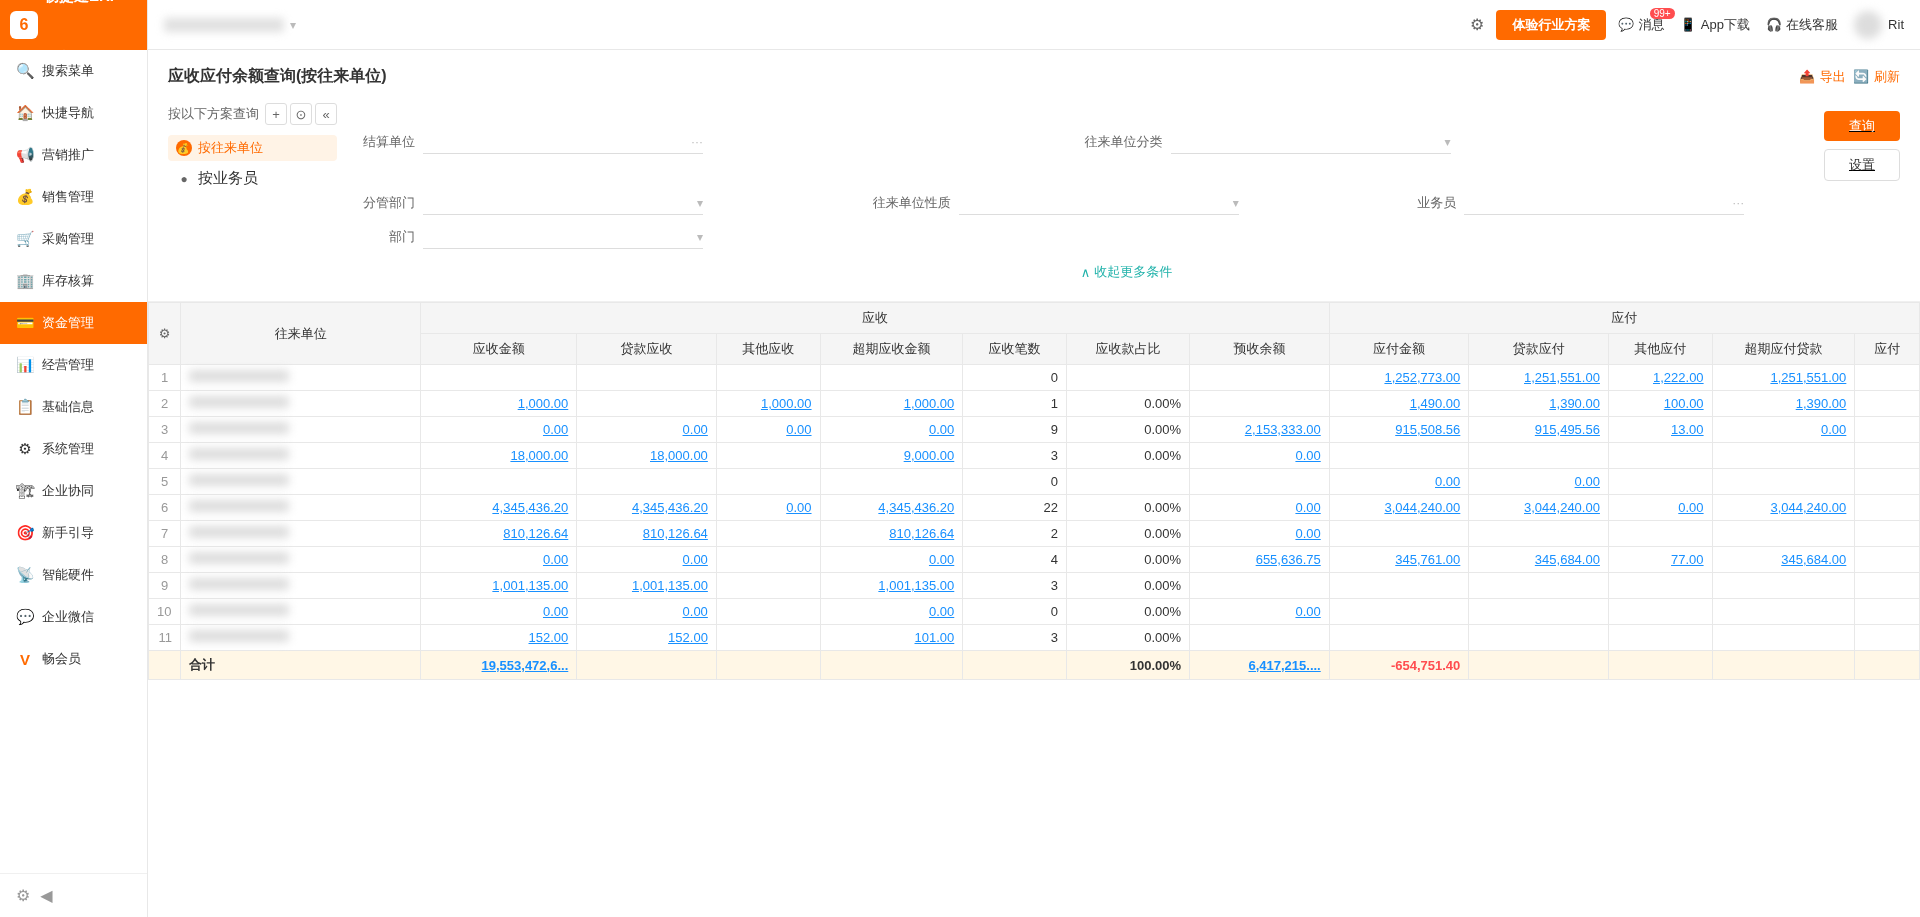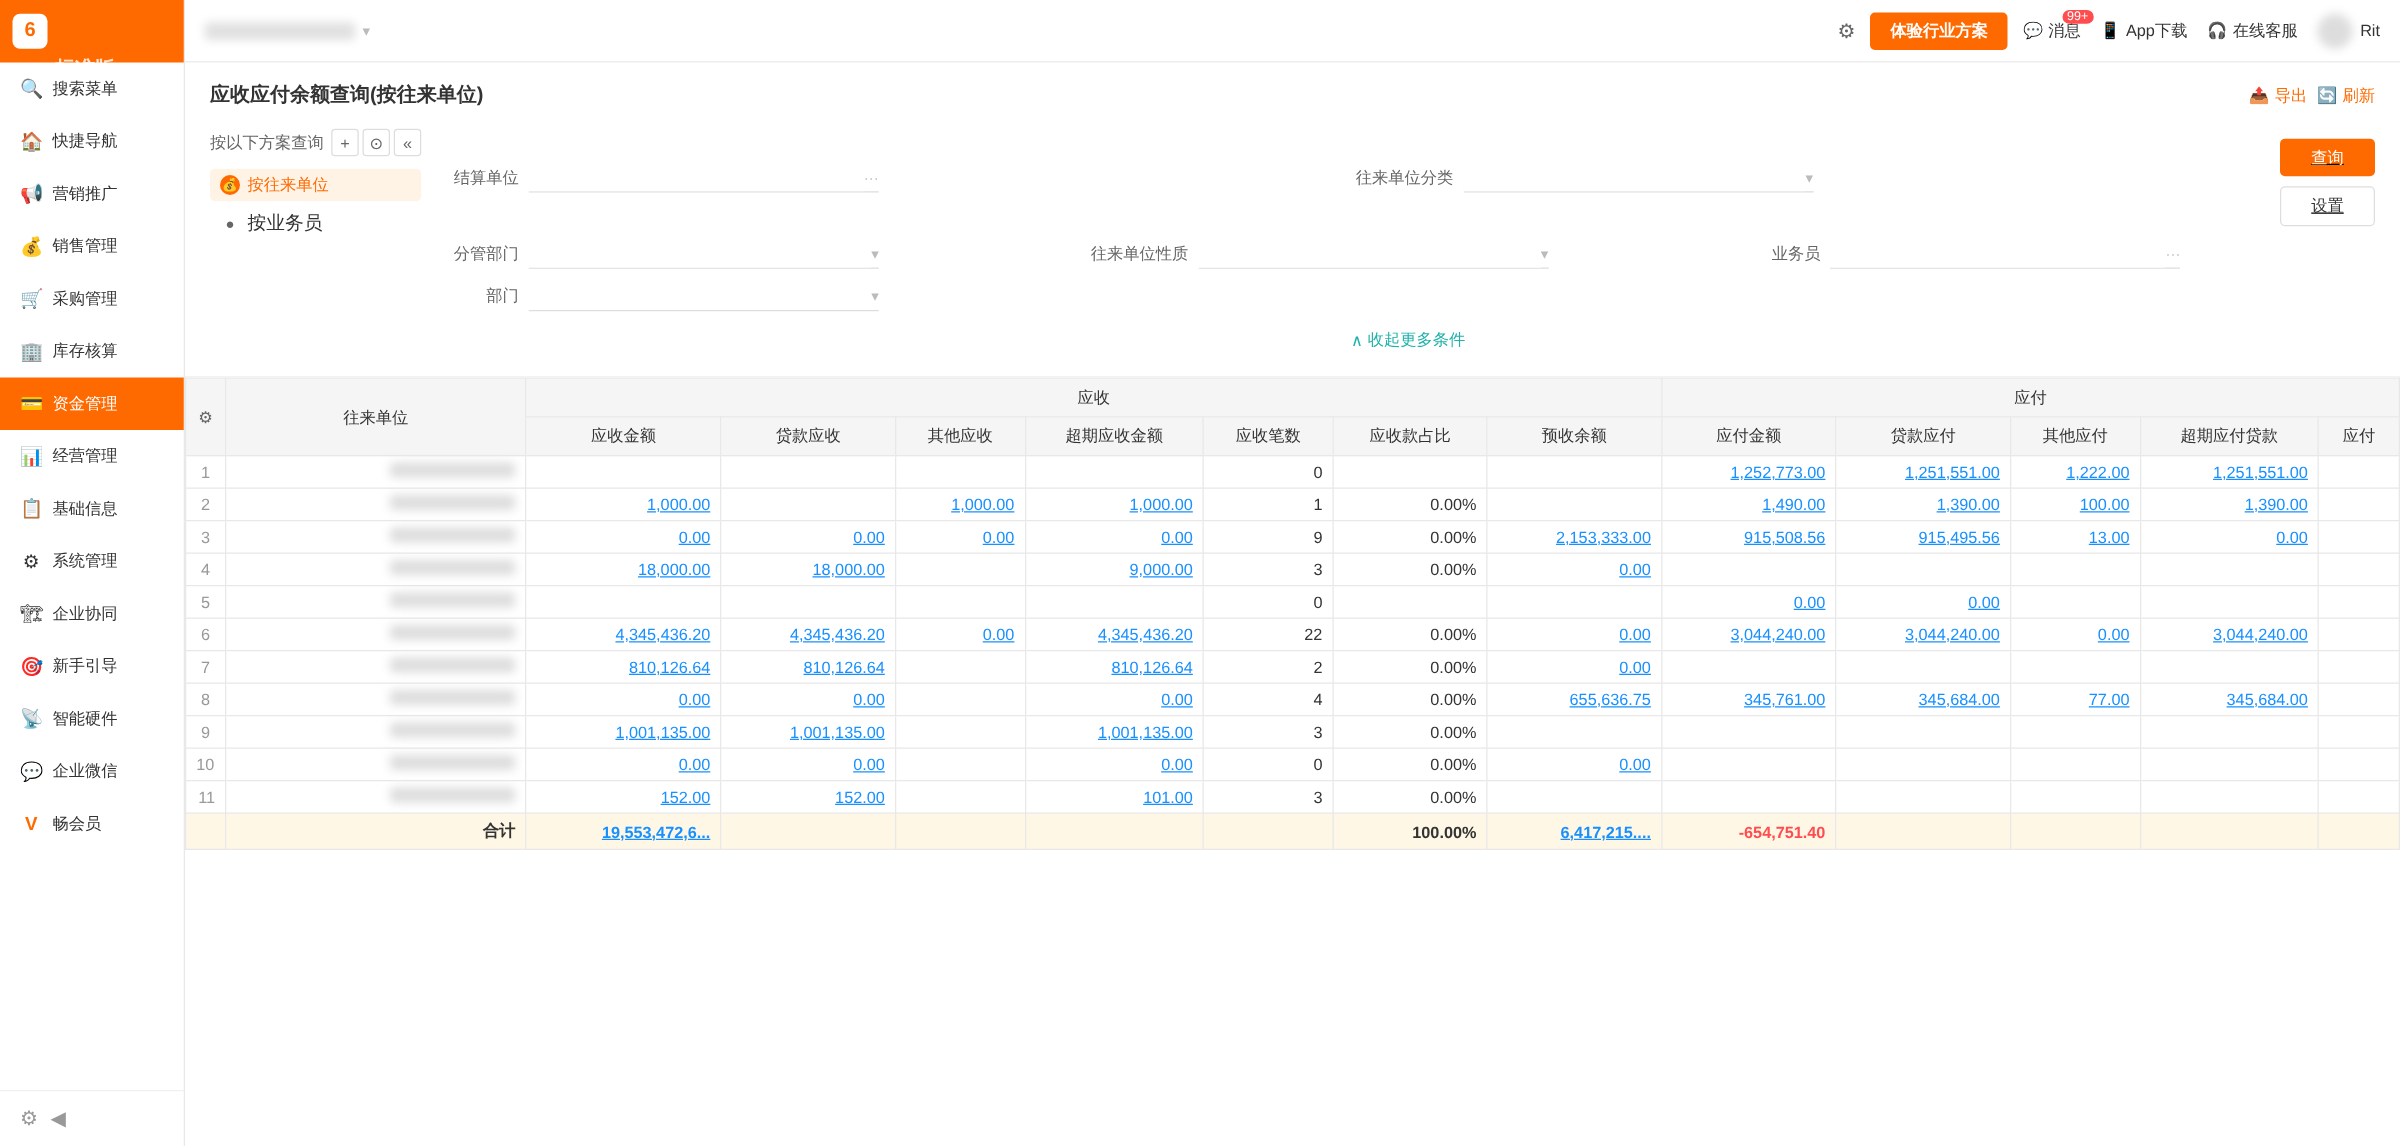--- a/index.html
+++ b/index.html
@@ -4,21 +4,21 @@
   <style>
     * { box-sizing: border-box; margin: 0; padding: 0; font-family: 'Microsoft YaHei', sans-serif; font-size: 13px; }
     body { background: #f0f2f5; display: flex; height: 917px; overflow: hidden; }
 
     
     .sidebar { width: 148px; background: #fff; display: flex; flex-direction: column; height: 100%; border-right: 1px solid #e8e8e8; flex-shrink: 0; }
     .sidebar-logo { background: #ff6a00; height: 50px; display: flex; align-items: center; padding: 0 10px; color: #fff; font-weight: bold; font-size: 14px; gap: 6px; }
     .sidebar-logo-icon { width: 28px; height: 28px; background: #fff; border-radius: 6px; display: flex; align-items: center; justify-content: center; color: #ff6a00; font-weight: bold; font-size: 16px; }
     .sidebar-logo-text { display: flex; flex-direction: column; line-height: 1.2; }
     .sidebar-logo-text span:first-child { font-size: 15px; }
-    .sidebar-logo-text span:last-child { font-size: 16px; color: rgba(255,255,255,0.8); margin-top: 44px; }
+    .sidebar-logo-text span:last-child { font-size: 12px; color: rgba(255,255,255,0.8); margin-top: 44px; }
     .sidebar-item { display: flex; align-items: center; gap: 8px; padding: 12px 16px; cursor: pointer; color: #333; transition: background 0.2s; }
     .sidebar-item.active { background: #ff6a00; color: #fff; border-radius: 0; }
     .sidebar-item-icon { font-size: 15px; width: 18px; text-align: center; }
     .sidebar-item-label { font-size: 13px; }
     .sidebar-bottom { margin-top: auto; display: flex; align-items: center; padding: 12px 16px; gap: 10px; border-top: 1px solid #f0f0f0; }
     .sidebar-bottom-icon { color: #999; font-size: 16px; cursor: pointer; }
 
     
     .main { flex: 1; display: flex; flex-direction: column; overflow: hidden; }
 
@@ -62,21 +62,21 @@
     .filter-field { flex: 1; border: none; border-bottom: 1px solid #ddd; padding: 4px 0; color: #333; font-size: 13px; max-width: 280px; outline: none; }
     .filter-field-with-icon { display: flex; align-items: center; max-width: 280px; flex: 1; border-bottom: 1px solid #ddd; }
     .filter-field-with-icon input { flex: 1; border: none; outline: none; font-size: 13px; }
     .filter-field-icon { color: #bbb; font-size: 12px; cursor: pointer; }
     .filter-col { display: flex; align-items: center; flex: 1; min-width: 300px; }
     .filter-actions-row { display: flex; justify-content: center; padding: 4px 0; }
     .collapse-btn { color: #20b2aa; font-size: 13px; cursor: pointer; display: flex; align-items: center; gap: 4px; background: none; border: none; }
     .data-table { width: 100%; border-collapse: collapse; font-size: 12px; }
     .data-table th { background: #f5f5f5; border: 1px solid #e8e8e8; padding: 6px 8px; text-align: center; color: #333; font-weight: normal; white-space: nowrap; }
     .data-table td { border: 1px solid #e8e8e8; padding: 5px 8px; color: #333; white-space: nowrap; text-align: right; }
-    .data-table td.text-left { text-align: right; margin-left: 40px; }
+    .data-table td.text-left { text-align: left; margin-left: 40px; }
     .data-table td.link { color: #1890ff; text-decoration: underline; cursor: pointer; }
     .data-table tr.total-row td { background: #fff7e6; font-weight: bold; }
     .th-group { text-align: center; }
     .settings-icon-cell { text-align: center; color: #666; cursor: pointer; }
 
     
     .query-btn { background: #ff6a00; color: #fff; border: none; padding: 6px 24px; border-radius: 4px; cursor: pointer; font-size: 13px; display: block; width: 100%; margin-bottom: 4px; }
     .settings-btn { background: #fff; color: #333; border: 1px solid #ddd; padding: 6px 24px; border-radius: 4px; cursor: pointer; font-size: 13px; display: block; width: 100%; }
     .query-btn-area { display: flex; flex-direction: column; gap: 4px; padding: 8px 0 0 16px; min-width: 90px; text-decoration: underline; }
 

